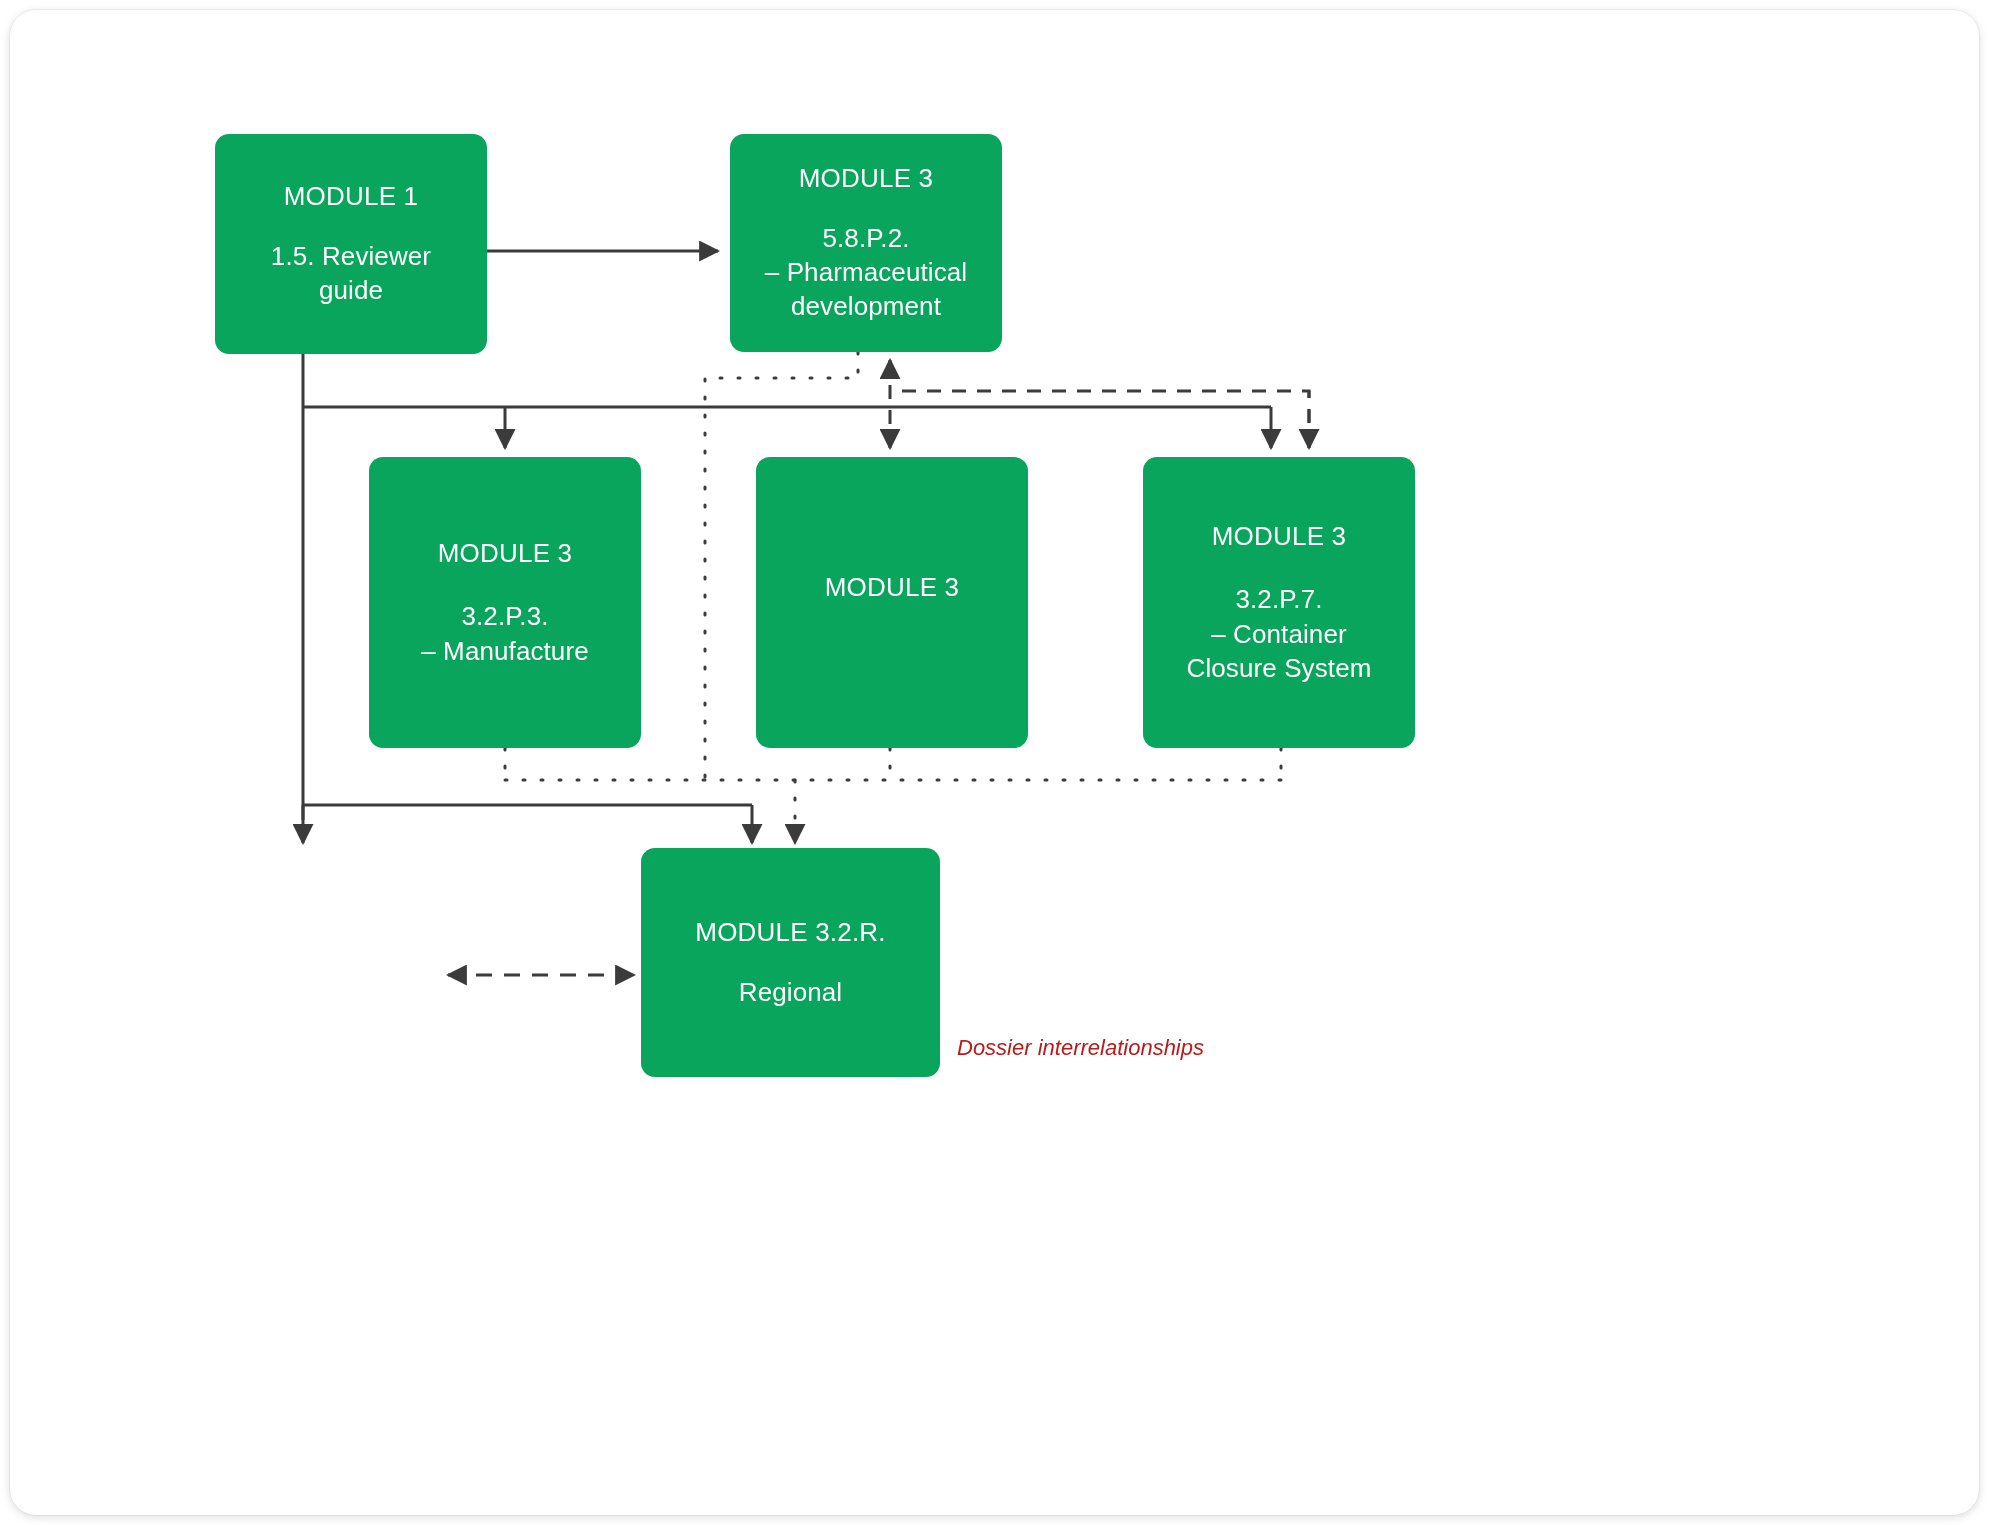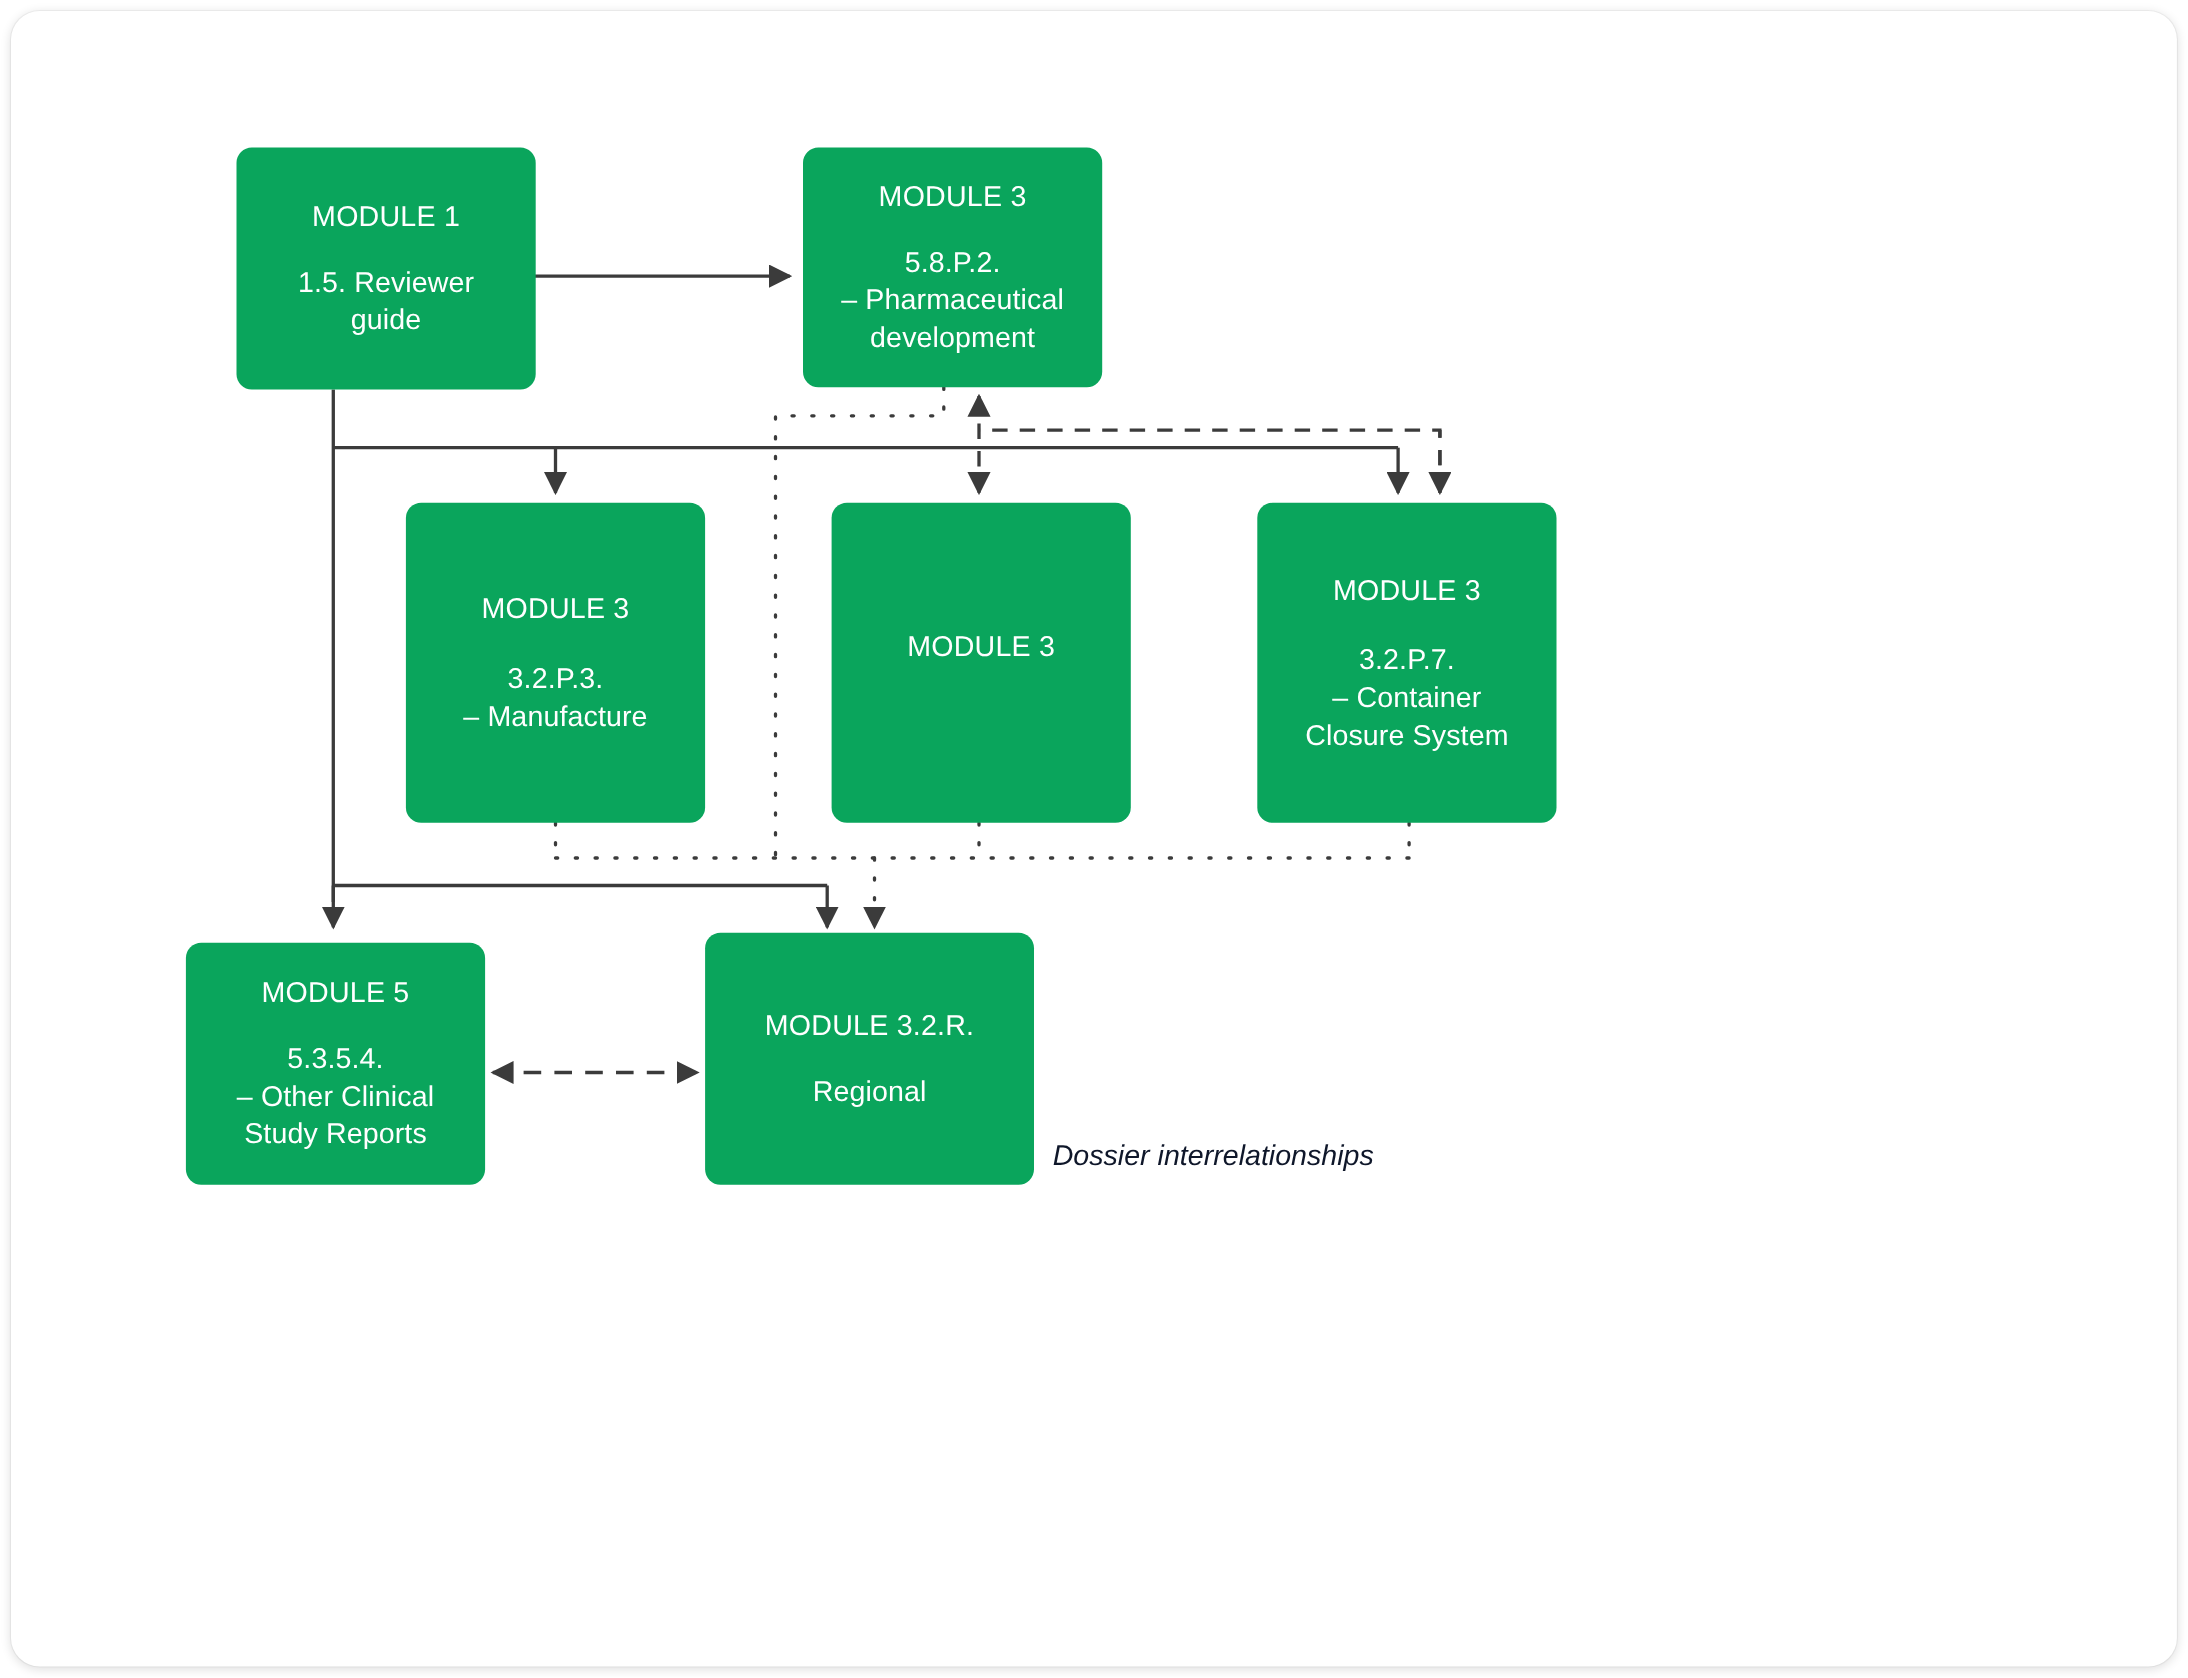--- a/index.html
+++ b/index.html
@@ -55,22 +55,22 @@
   .node .sub {
     font-size: 26px;
     line-height: 1.32;
     letter-spacing: 0.1px;
     white-space: pre-line;
   }
   .node.compact .title { margin-bottom: 30px; }
   .legend {
     position: absolute;
     font-style: italic;
-    font-size: 26px;
-    color: #0f172a;
+    font-size: 22px;
+    color: #b91c1c;
     white-space: nowrap;
   }
 </style>
 </head>
 <body>
 
 <div id="canvas">
   <div class="card-frame"></div>
 
   <svg class="edges" viewBox="0 0 1989 1525" width="1989" height="1525" xmlns="http://www.w3.org/2000/svg">
@@ -143,26 +143,20 @@
     <div class="title">MODULE 3</div>
   </div>
 
   <div class="node compact" style="left:1143px; top:457px; width:272px; height:291px;">
     <div class="title">MODULE 3</div>
     <div class="sub">3.2.P.7.
 – Container
 Closure System</div>
   </div>
 
-  <div class="node" style="left:169px; top:857px; width:272px; height:220px;">
-    <div class="title">MODULE 5</div>
-    <div class="sub">5.3.5.4.
-– Other Clinical
-Study Reports</div>
-  </div>
 
   <div class="node" style="left:641px; top:848px; width:299px; height:229px;">
     <div class="title">MODULE 3.2.R.</div>
     <div class="sub">Regional</div>
   </div>
 
   <div class="legend" style="left:957px; top:1035px;">Dossier interrelationships</div>
 </div>
 
 </body></html>

